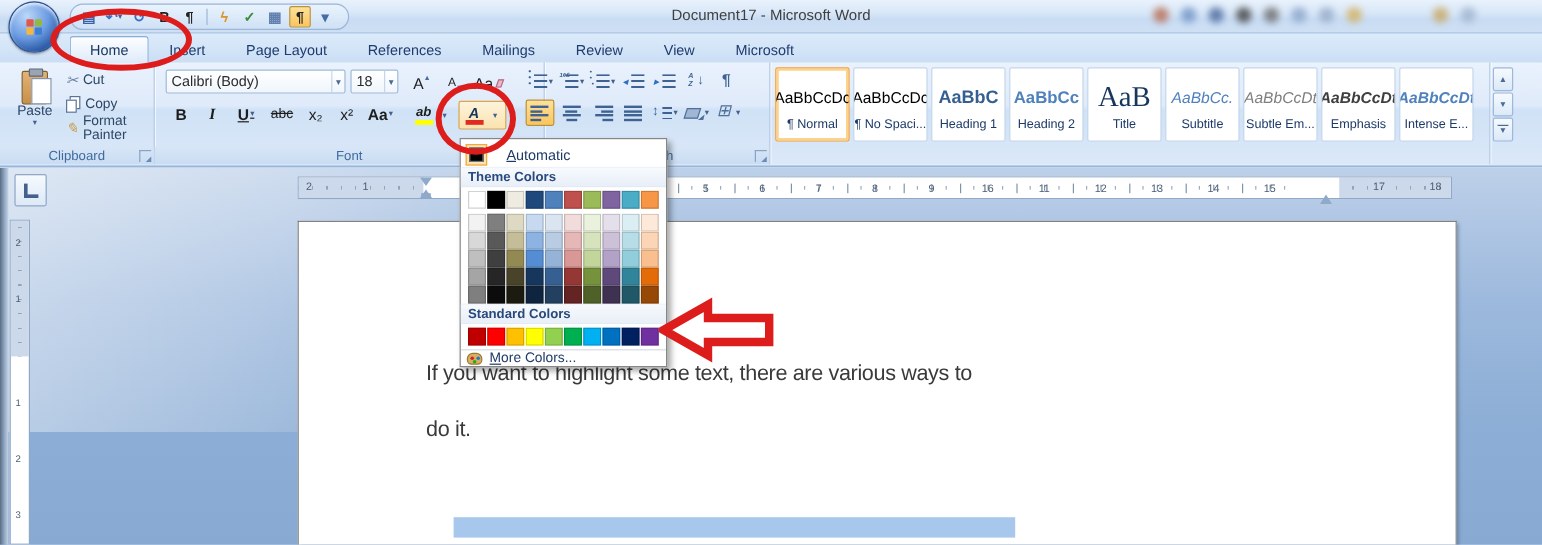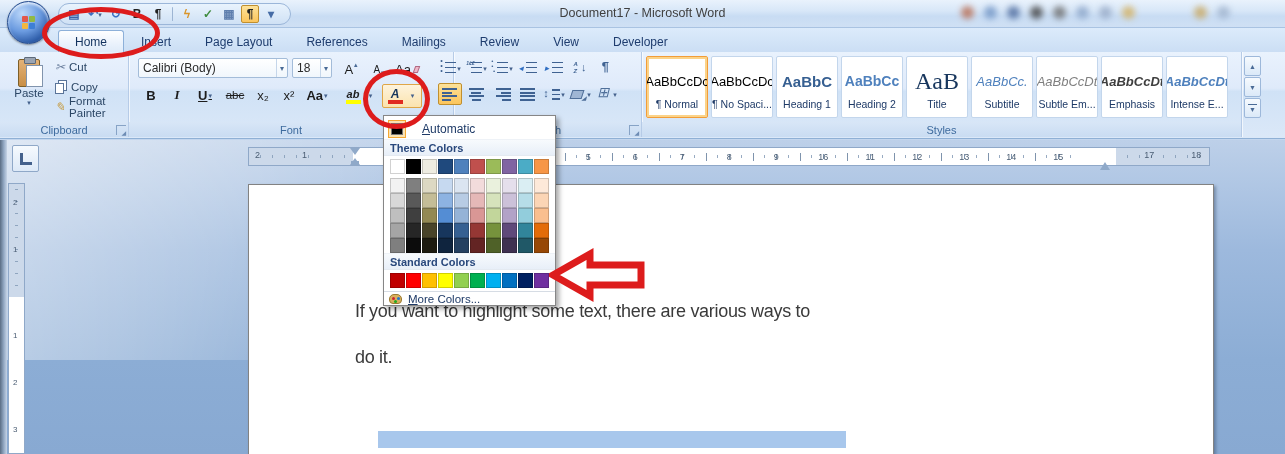--- a/index.html
+++ b/index.html
@@ -350,21 +350,21 @@
       <div class="rtab">
       <span>Mailings</span>
     </div>
       <div class="rtab">
       <span>Review</span>
     </div>
       <div class="rtab">
       <span>View</span>
     </div>
       <div class="rtab">
-      <span>Developer</span>
+      <span>Microsoft</span>
     </div>
     </div>
 
   <div id="ribbon">
 
     <div class="rgroup" id="grp-clipboard">
       <div id="paste-btn">
         <span class="clip-board"></span>
         <span>Paste</span>
         <b class="caret on">▾</b>
@@ -564,23 +564,20 @@
         </div>
           <div class="stylecard st-emph">
           <span class="prev">AaBbCcDt</span>
           <span class="nm">Emphasis</span>
         </div>
           <div class="stylecard st-intense">
           <span class="prev">AaBbCcDt</span>
           <span class="nm">Intense E...</span>
         </div>
         </div>
-      <div class="grouplabel">
-        <span>Styles</span>
-      </div>
     </div>
 
     <div id="styles-scroll">
       <span class="sbtn">▲</span>
       <span class="sbtn">▼</span>
       <span class="sbtn"><i class="tbar"></i>▼</span>
     </div>
   </div>
 
   <div id="docarea">

